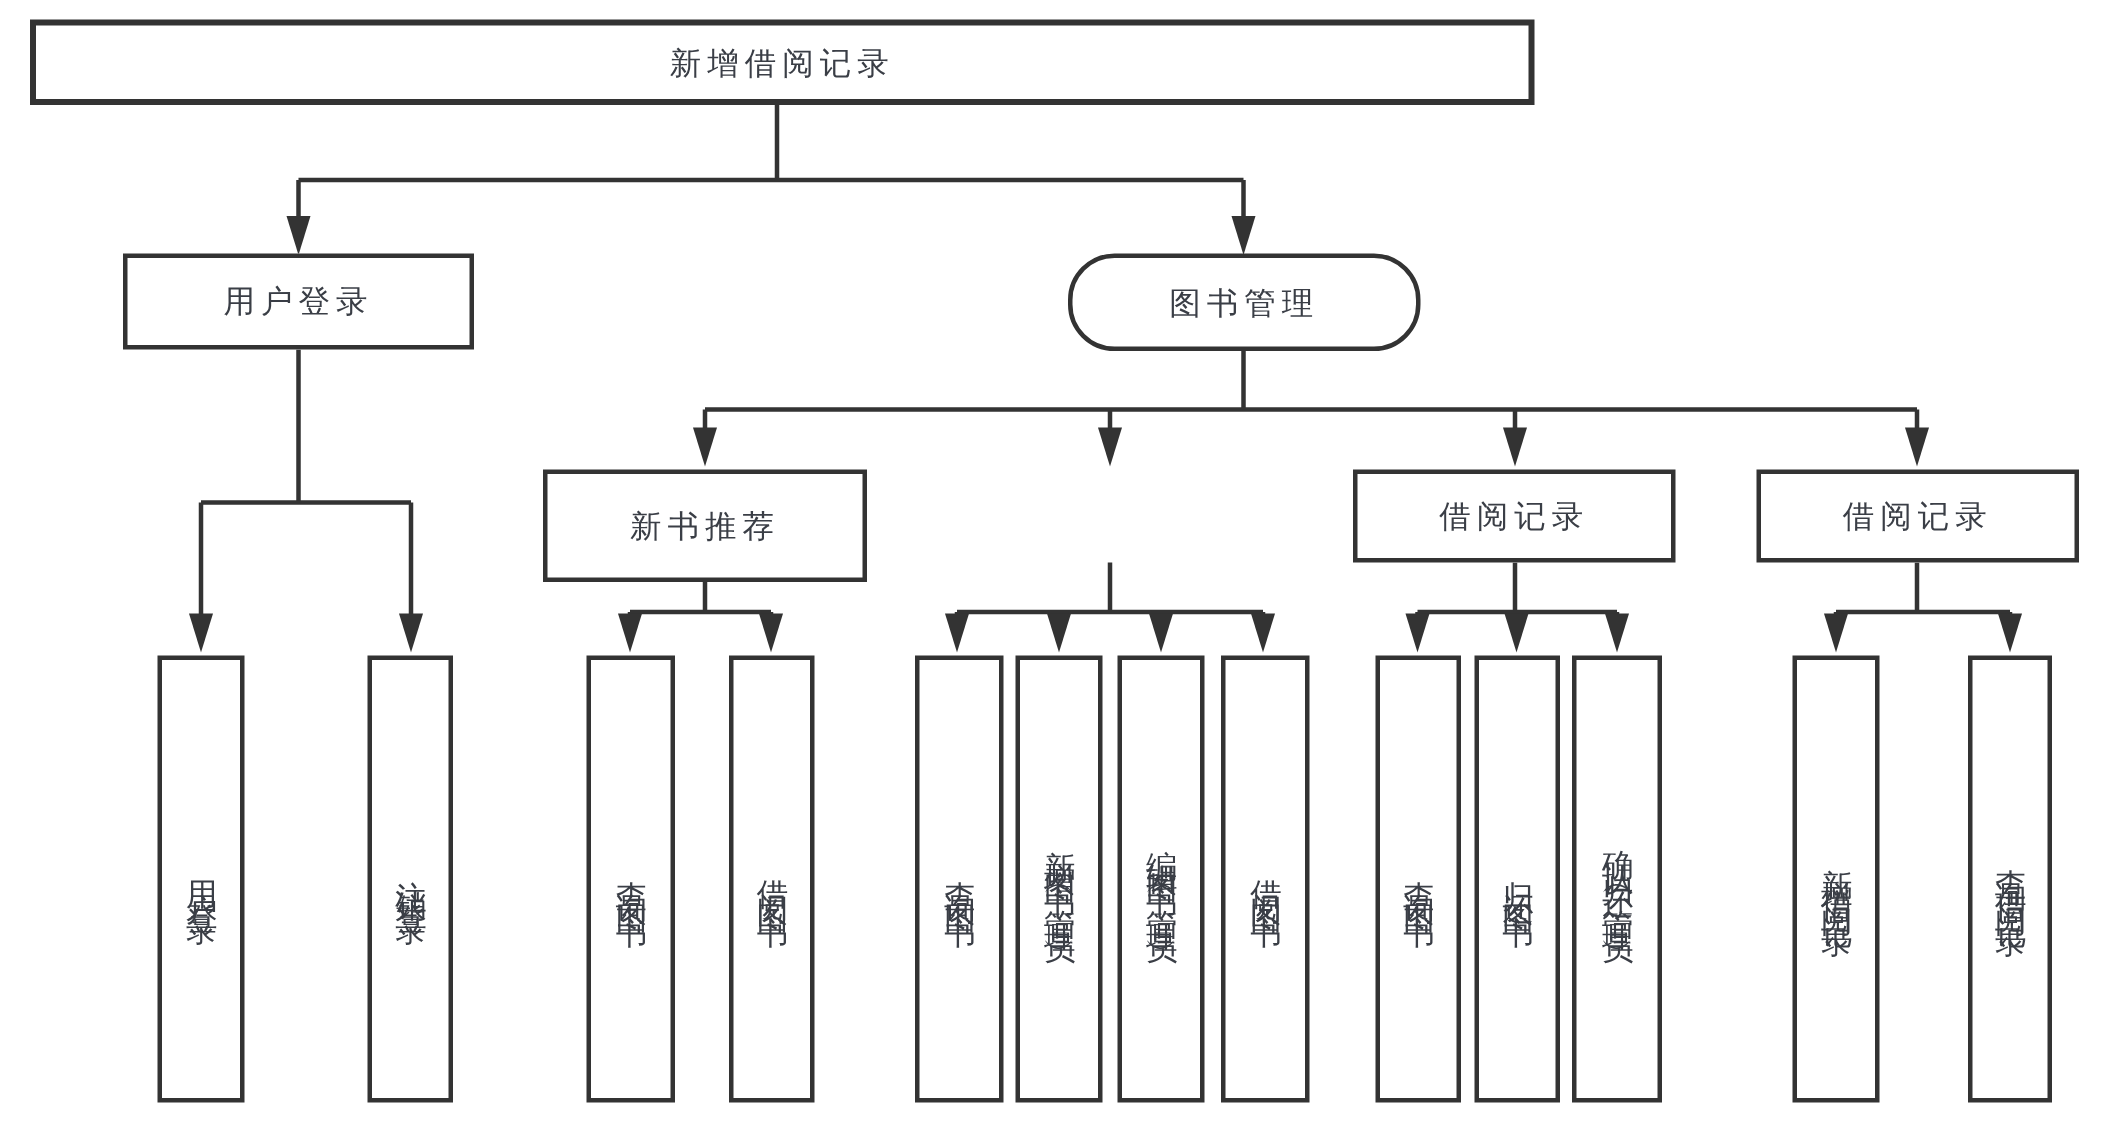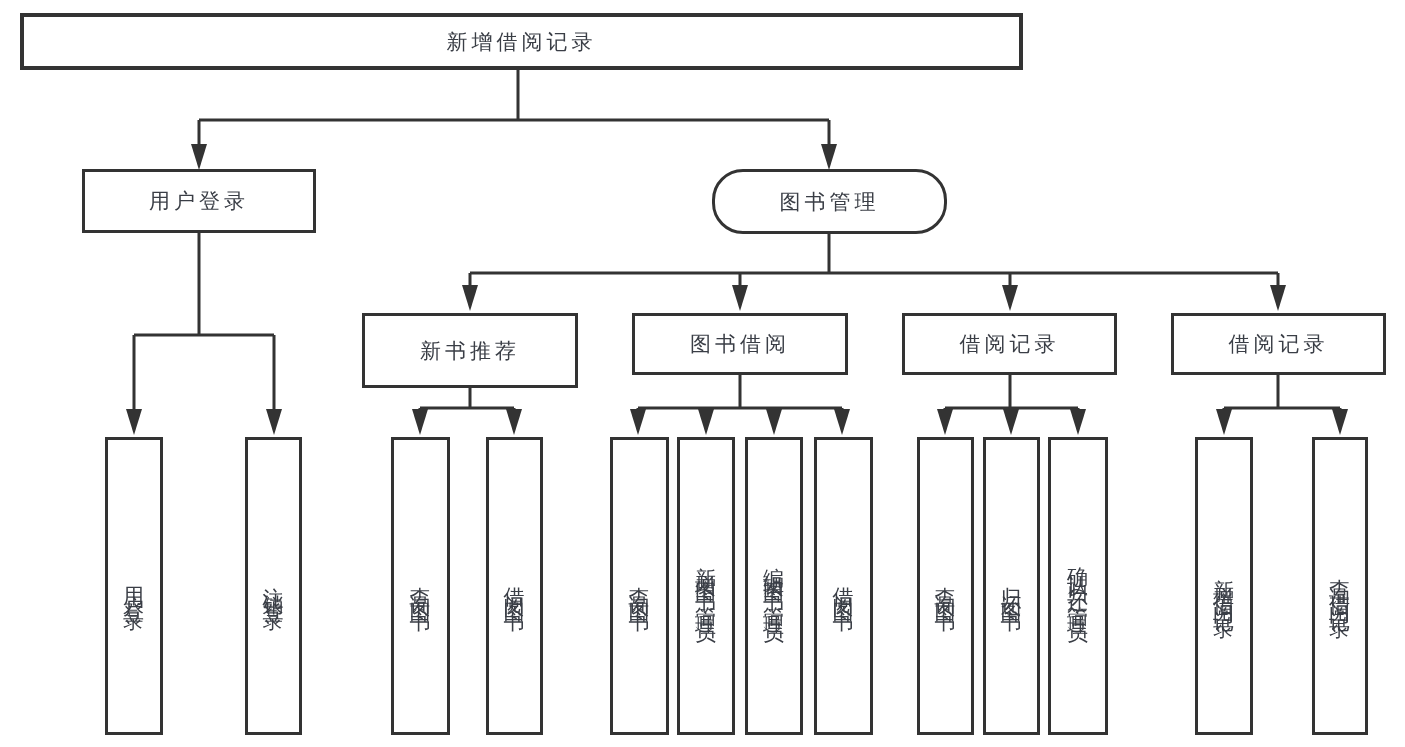--- a/index.html
+++ b/index.html
@@ -101,23 +101,20 @@
   <div class="hbox" style="left:82px;top:169px;width:234px;height:64px;">
     <span class="lbl">用户登录</span>
   </div>
   <div class="hbox" style="left:712px;top:169px;width:235px;height:65px;border-radius:31px;">
     <span class="lbl">图书管理</span>
   </div>
 
   <div class="hbox" style="left:362px;top:313px;width:216px;height:75px;">
     <span class="lbl">新书推荐</span>
   </div>
-  <div class="hbox" style="left:632px;top:313px;width:216px;height:62px;">
-    <span class="lbl">图书借阅</span>
-  </div>
   <div class="hbox" style="left:902px;top:313px;width:215px;height:62px;">
     <span class="lbl">借阅记录</span>
   </div>
   <div class="hbox" style="left:1171px;top:313px;width:215px;height:62px;">
     <span class="lbl">借阅记录</span>
   </div>
 
   <div class="leaf" style="left:105px;top:437px;width:58px;height:298px;">
     <span class="vlbl">用户登录</span>
   </div>

